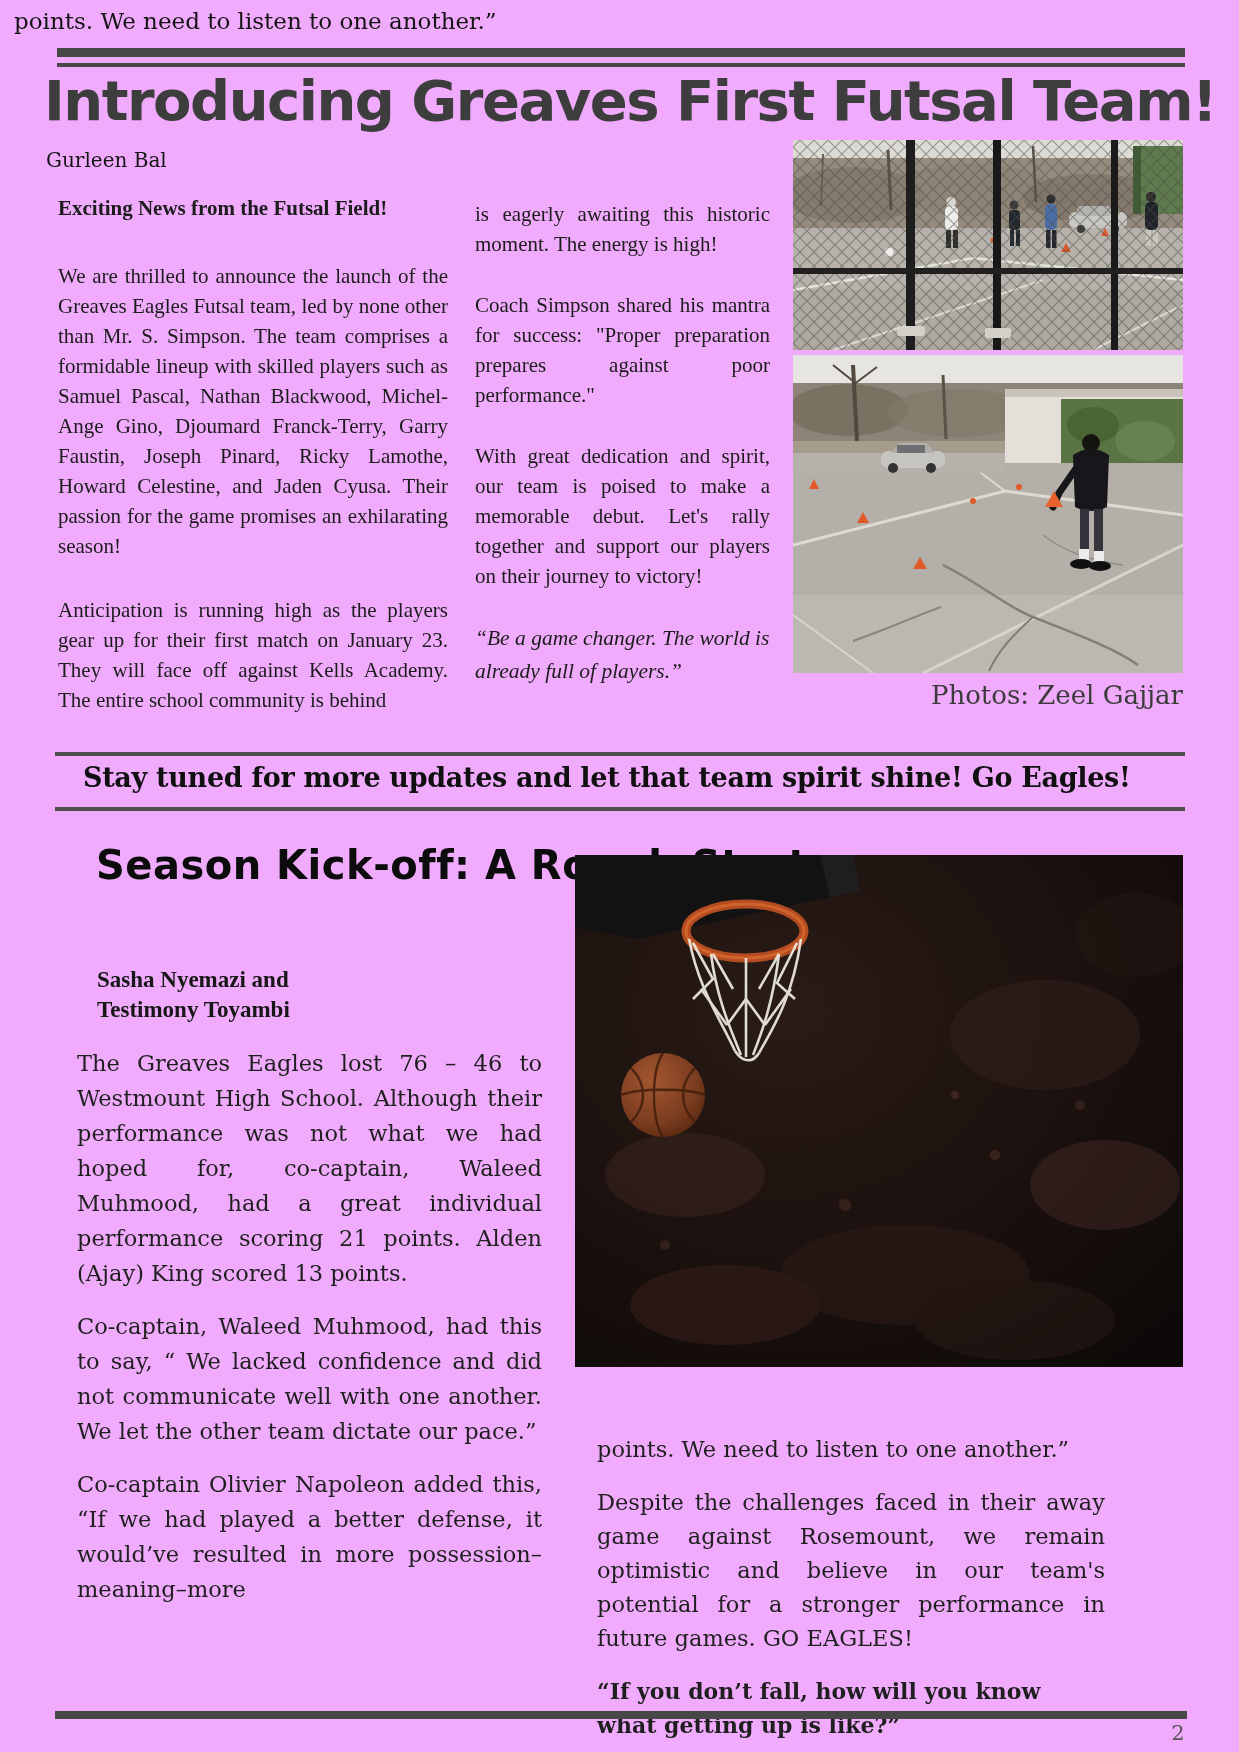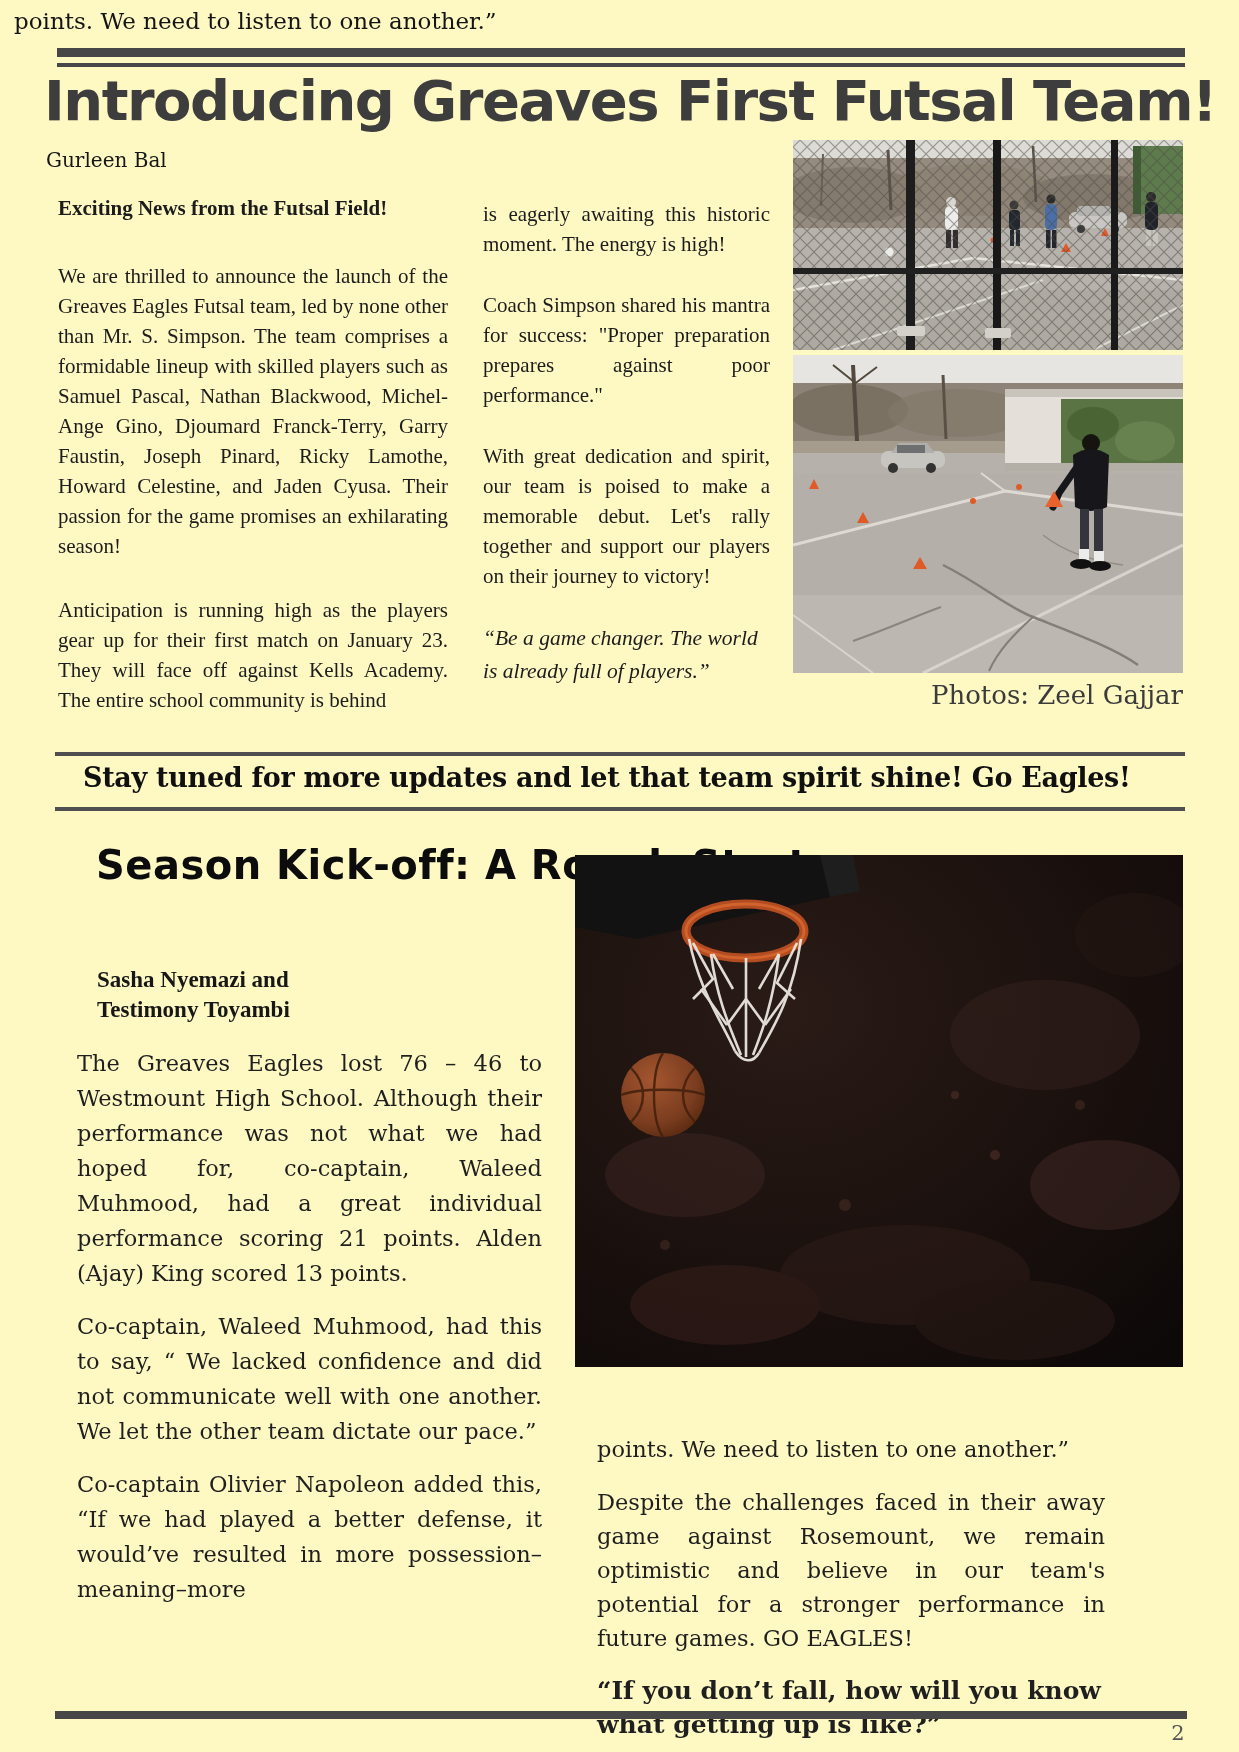--- a/index.html
+++ b/index.html
@@ -1,17 +1,17 @@
 <!DOCTYPE html>
 <html><head>
 <meta charset="utf-8">
 <style>
   html,body{margin:0;padding:0;background:#e9e9e9;}
   #page{
-    position:relative;width:1239px;height:1752px;background:#fef9c3;
+    position:relative;width:1239px;height:1752px;background:#f0abfc;
     overflow:hidden;font-family:"Liberation Serif",serif;color:#1e1e1e;
     margin:0 auto;
   }
   .abs{position:absolute;}
   
   .carryover{left:14px;top:8px;font-family:"DejaVu Serif",serif;font-size:23px;color:#141414;}
   
   .rule{background:#474747;}
   .rule-top-thick{left:57px;top:48px;width:1128px;height:9px;}
   .rule-top-thin{left:57px;top:63px;width:1128px;height:4px;}
@@ -20,21 +20,21 @@
   .rule-bottom{left:55px;top:1711px;width:1132px;height:8px;}
   
   .headline1{left:44px;top:68px;font-family:"DejaVu Sans",sans-serif;font-weight:800;
     font-size:56px;letter-spacing:-1.5px;color:#3d3d3d;white-space:nowrap;}
   .byline1{left:46px;top:148px;font-family:"DejaVu Serif",serif;font-size:20px;color:#161616;}
   .a1col{font-size:21px;line-height:30px;text-align:justify;color:#1c1c1c;}
   .a1col1{left:58px;top:193px;width:390px;}
   .a1col2{left:467px;top:199px;width:303px;}
   .a1 .subhead{font-weight:bold;margin:0 0 38px 0;text-align:left;}
   .a1col p{margin:0 0 34px 0;}
-  .a1col2 p{margin:0 0 31px 16px;}
+  .a1col2 p{margin:0 0 31px 8px;}
   .pullquote{font-weight:normal;font-style:italic;font-size:21.5px;line-height:33px;text-align:left;}
   
   .photo{overflow:hidden;background:#b5b2ab;}
   .photo svg{display:block;width:100%;height:100%;}
   .photo1{left:793px;top:140px;width:390px;height:210px;}
   .photo2{left:793px;top:355px;width:390px;height:318px;}
   .credit{left:793px;top:680px;width:390px;text-align:right;font-family:"DejaVu Serif",serif;
     font-size:26px;color:#3b3b3b;}
   
   .banner{left:83px;top:762px;width:1100px;font-family:"DejaVu Serif",serif;font-weight:bold;
@@ -44,21 +44,21 @@
     font-size:40px;letter-spacing:0.5px;color:#0c0c0c;white-space:nowrap;}
   .byline2{left:97px;top:965px;font-family:Liberation Serif, serif;font-weight:bold;
     font-size:23px;line-height:30px;color:#171717;}
   .a2col{font-family:"DejaVu Serif",serif;font-size:22.5px;line-height:35px;
     text-align:justify;color:#1f1f1f;}
   .a2col1{left:77px;top:1046px;width:465px;height:666px;overflow:hidden;}
   .a2col1 p{margin:0 0 18px 0;}
   .a2col2{left:597px;top:1432px;width:508px;}
   .a2col2 p{margin:0 0 19px 0;line-height:34px;}
   .photo3{left:575px;top:855px;width:608px;height:512px;background:#140e0c;}
-  .endquote{font-weight:bold;font-size:25px;line-height:30px;text-align:left;margin:0;}
+  .endquote{font-weight:bold;font-size:22px;line-height:30px;text-align:left;margin:0;}
   .pagenum{left:1163px;top:1721px;width:30px;text-align:center;
     font-family:"DejaVu Serif",serif;font-size:21px;color:#555;}
 </style>
 </head>
 <body>
 
 <div id="page">
 
   <div class="abs carryover">points. We need to listen to one another.”</div>
 

